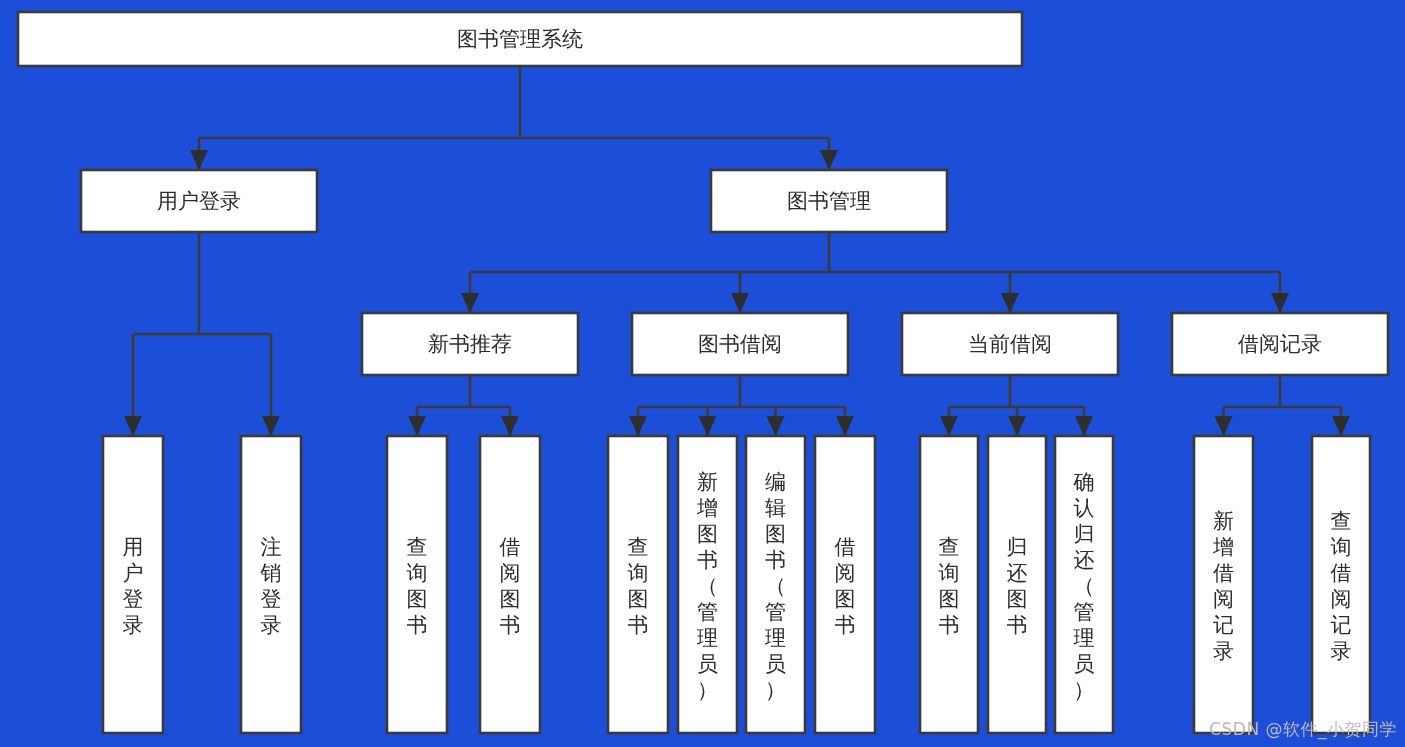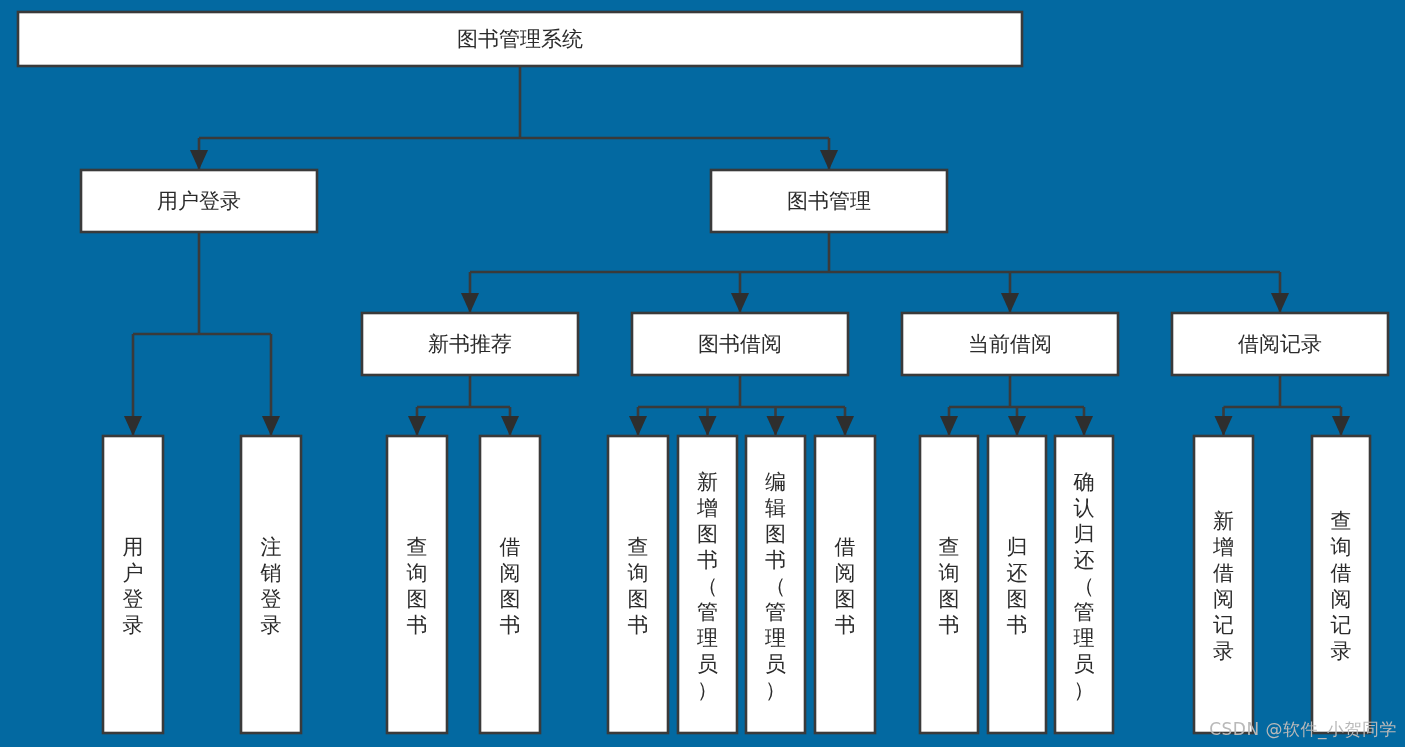--- a/index.html
+++ b/index.html
@@ -8,21 +8,21 @@
     padding: 0;
     background: #ffffff;
   }
   body {
     font-family: "DejaVu Sans", "Liberation Sans", sans-serif;
   }
   #diagram-root {
     position: relative;
     width: 1405px;
     height: 747px;
-    background: #0369a1;
+    background: #1d4ed8;
     overflow: hidden;
   }
   svg#tree-svg {
     position: absolute;
     left: 0;
     top: 0;
     width: 1405px;
     height: 747px;
     display: block;
   }

